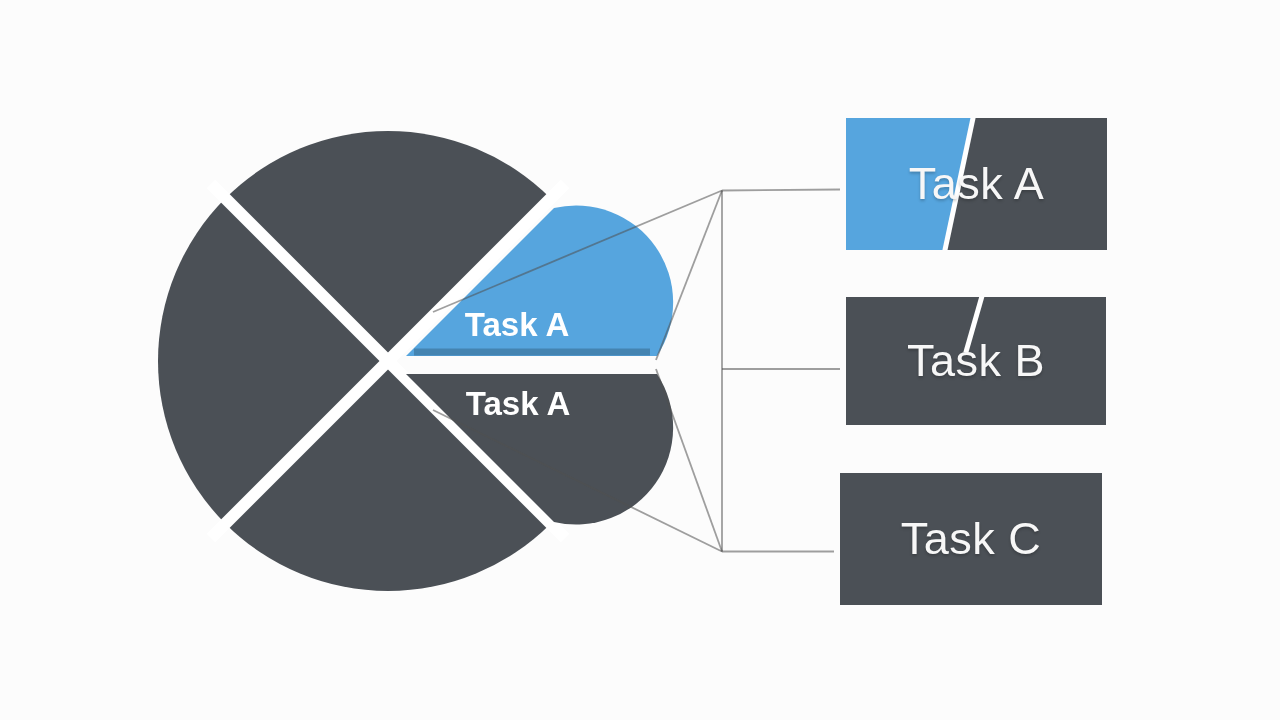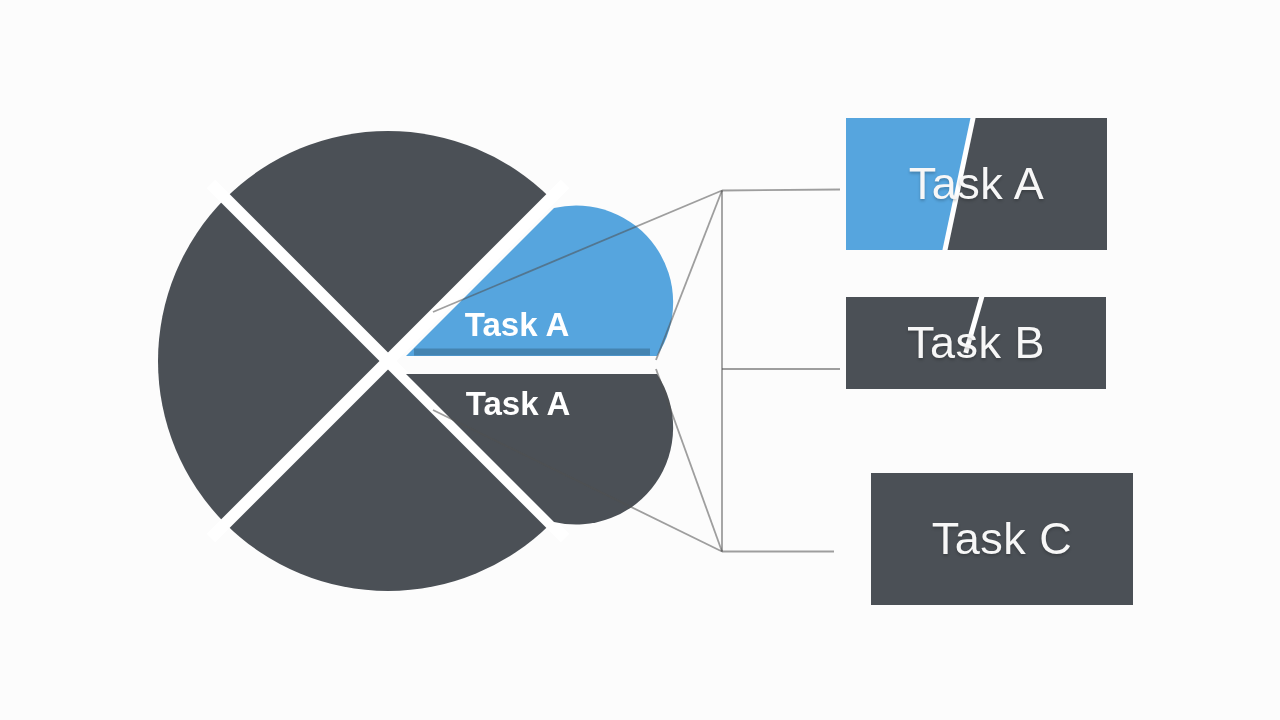--- a/index.html
+++ b/index.html
@@ -38,22 +38,22 @@
   }
   .task-box {
     position: absolute;
     background: var(--dark);
     display: flex;
     align-items: center;
     justify-content: center;
     overflow: hidden;
   }
   .box-a { left: 846px; top: 118px; width: 261px; height: 132px; }
-  .box-b { left: 846px; top: 297px; width: 260px; height: 92px; }
-  .box-c { left: 871px; top: 473px; width: 262px; height: 132px; align-items: center; }
+  .box-b { left: 846px; top: 297px; width: 260px; height: 128px; }
+  .box-c { left: 840px; top: 473px; width: 262px; height: 132px; align-items: center; }
   .box-label {
     position: relative;
     z-index: 3;
     color: var(--box-text);
     font-size: 45px;
     font-weight: 400;
     letter-spacing: 0.5px;
     text-shadow: 0 2px 3px rgba(0,0,0,0.22);
     white-space: nowrap;
   }

